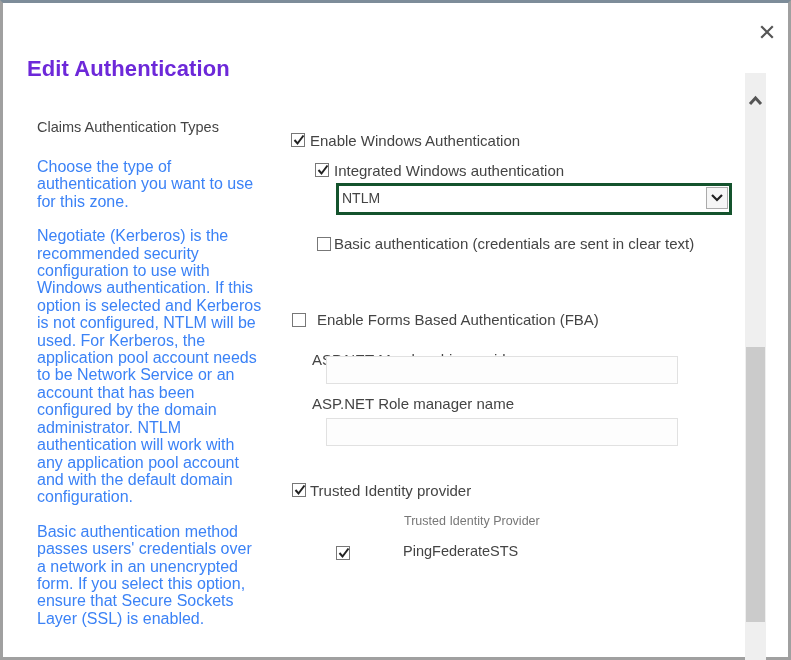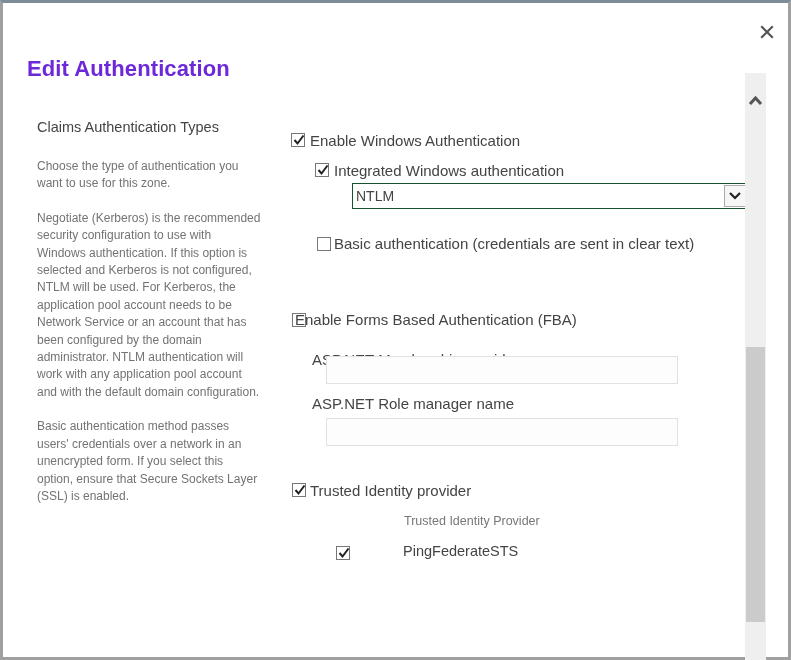--- a/index.html
+++ b/index.html
@@ -30,33 +30,33 @@
   .scroll-up {
     position: absolute; left: 0; top: 18px; width: 21px; height: 20px;
   }
   .scroll-thumb {
     position: absolute; left: 1px; top: 274px; width: 19px; height: 275px;
     background: #cbcbcb;
   }
 
   .left-col { position: absolute; left: 34px; top: 116px; width: 225px; }
   .section-heading { font-size: 14.5px; color: #444444; margin-bottom: 23px; }
-  .desc { font-size: 12px; color: #737373; line-height: 17.4px; margin-bottom: 17px; }
+  .desc { font-size: 16px; color: #3b82f6; line-height: 17.4px; margin-bottom: 17px; }
 
   .cb {
     position: absolute; width: 14px; height: 14px;
     border: 1px solid #777777; background: #ffffff;
   }
   .cb svg { position: absolute; left: 1px; top: 0px; }
   .label { position: absolute; font-size: 15px; color: #444444; white-space: nowrap; }
   .small-label { position: absolute; font-size: 12.5px; color: #777777; white-space: nowrap; }
 
   .select {
-    position: absolute; left: 349px; top: 180px; width: 396px; height: 26px;
-    border: 1px solid #14532d; background: #ffffff;
+    position: absolute; left: 333px; top: 180px; width: 396px; height: 32px;
+    border: 3px solid #14532d; background: #ffffff;
   }
   .select-value { position: absolute; left: 3px; top: 4px; font-size: 14px; color: #444444; }
   .select-btn {
     position: absolute; right: 1px; top: 1px; width: 22px; height: 22px;
     border: 1px solid #ababab; background: #f6f6f6;
   }
   .select-btn svg { position: absolute; left: 4px; top: 6px; }
 
   .text-input {
     position: absolute; width: 352px; height: 28px;
@@ -103,21 +103,21 @@
       <svg width="12" height="8" viewBox="0 0 12 8">
           <path d="M1 1 L6 6 L11 1" stroke="#222" stroke-width="2.2" fill="none"></path>
         </svg>
     </span>
   </div>
 
   <div class="cb" style="left:314px;top:234px"></div>
   <div class="label" style="left:331px;top:232px">Basic authentication (credentials are sent in clear text)</div>
 
   <div class="cb" style="left:289px;top:310px"></div>
-  <div class="label" style="left:292px;top:308px">Enable Forms Based Authentication (FBA)</div>
+  <div class="label" style="left:314px;top:308px">Enable Forms Based Authentication (FBA)</div>
 
   <div class="label" style="left:309px;top:348px">ASP.NET Membership provider name</div>
   <div class="text-input" style="left:323px;top:353px"></div>
 
   <div class="label" style="left:309px;top:392px">ASP.NET Role manager name</div>
   <div class="text-input" style="left:323px;top:415px"></div>
 
   <div class="cb" style="left:289px;top:480px">
     <svg width="12" height="12" viewBox="0 0 12 12">
         <path d="M1.5 6 L4.5 9.5 L10.5 1.5" stroke="#222" stroke-width="2" fill="none"></path>

